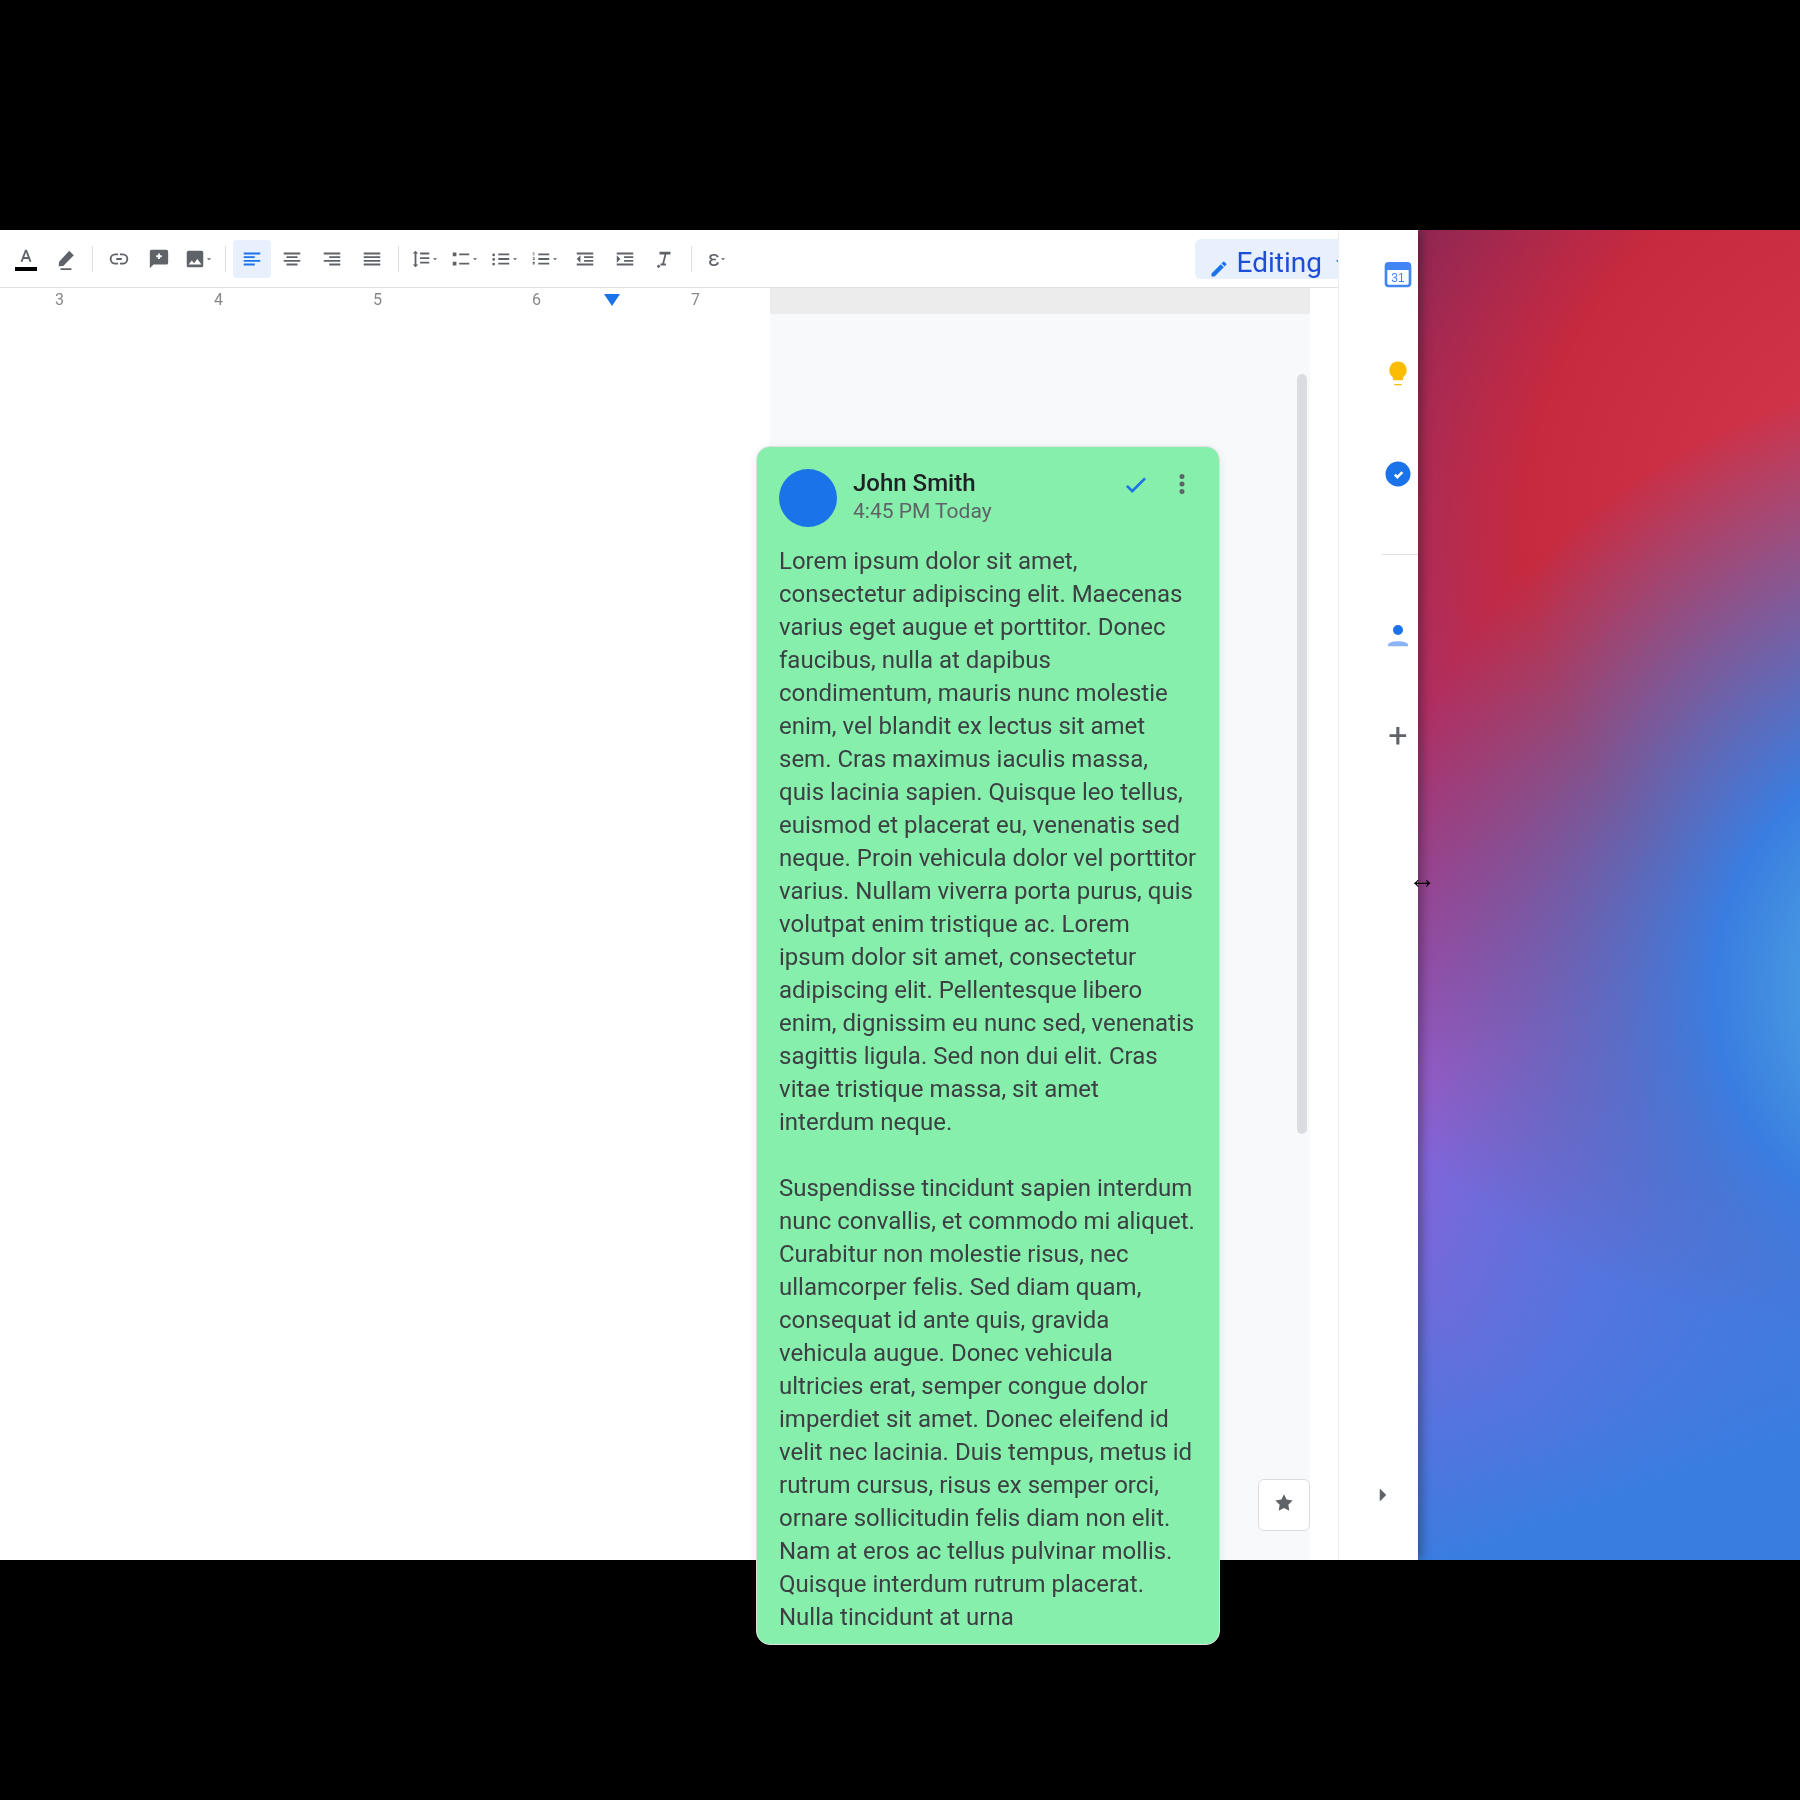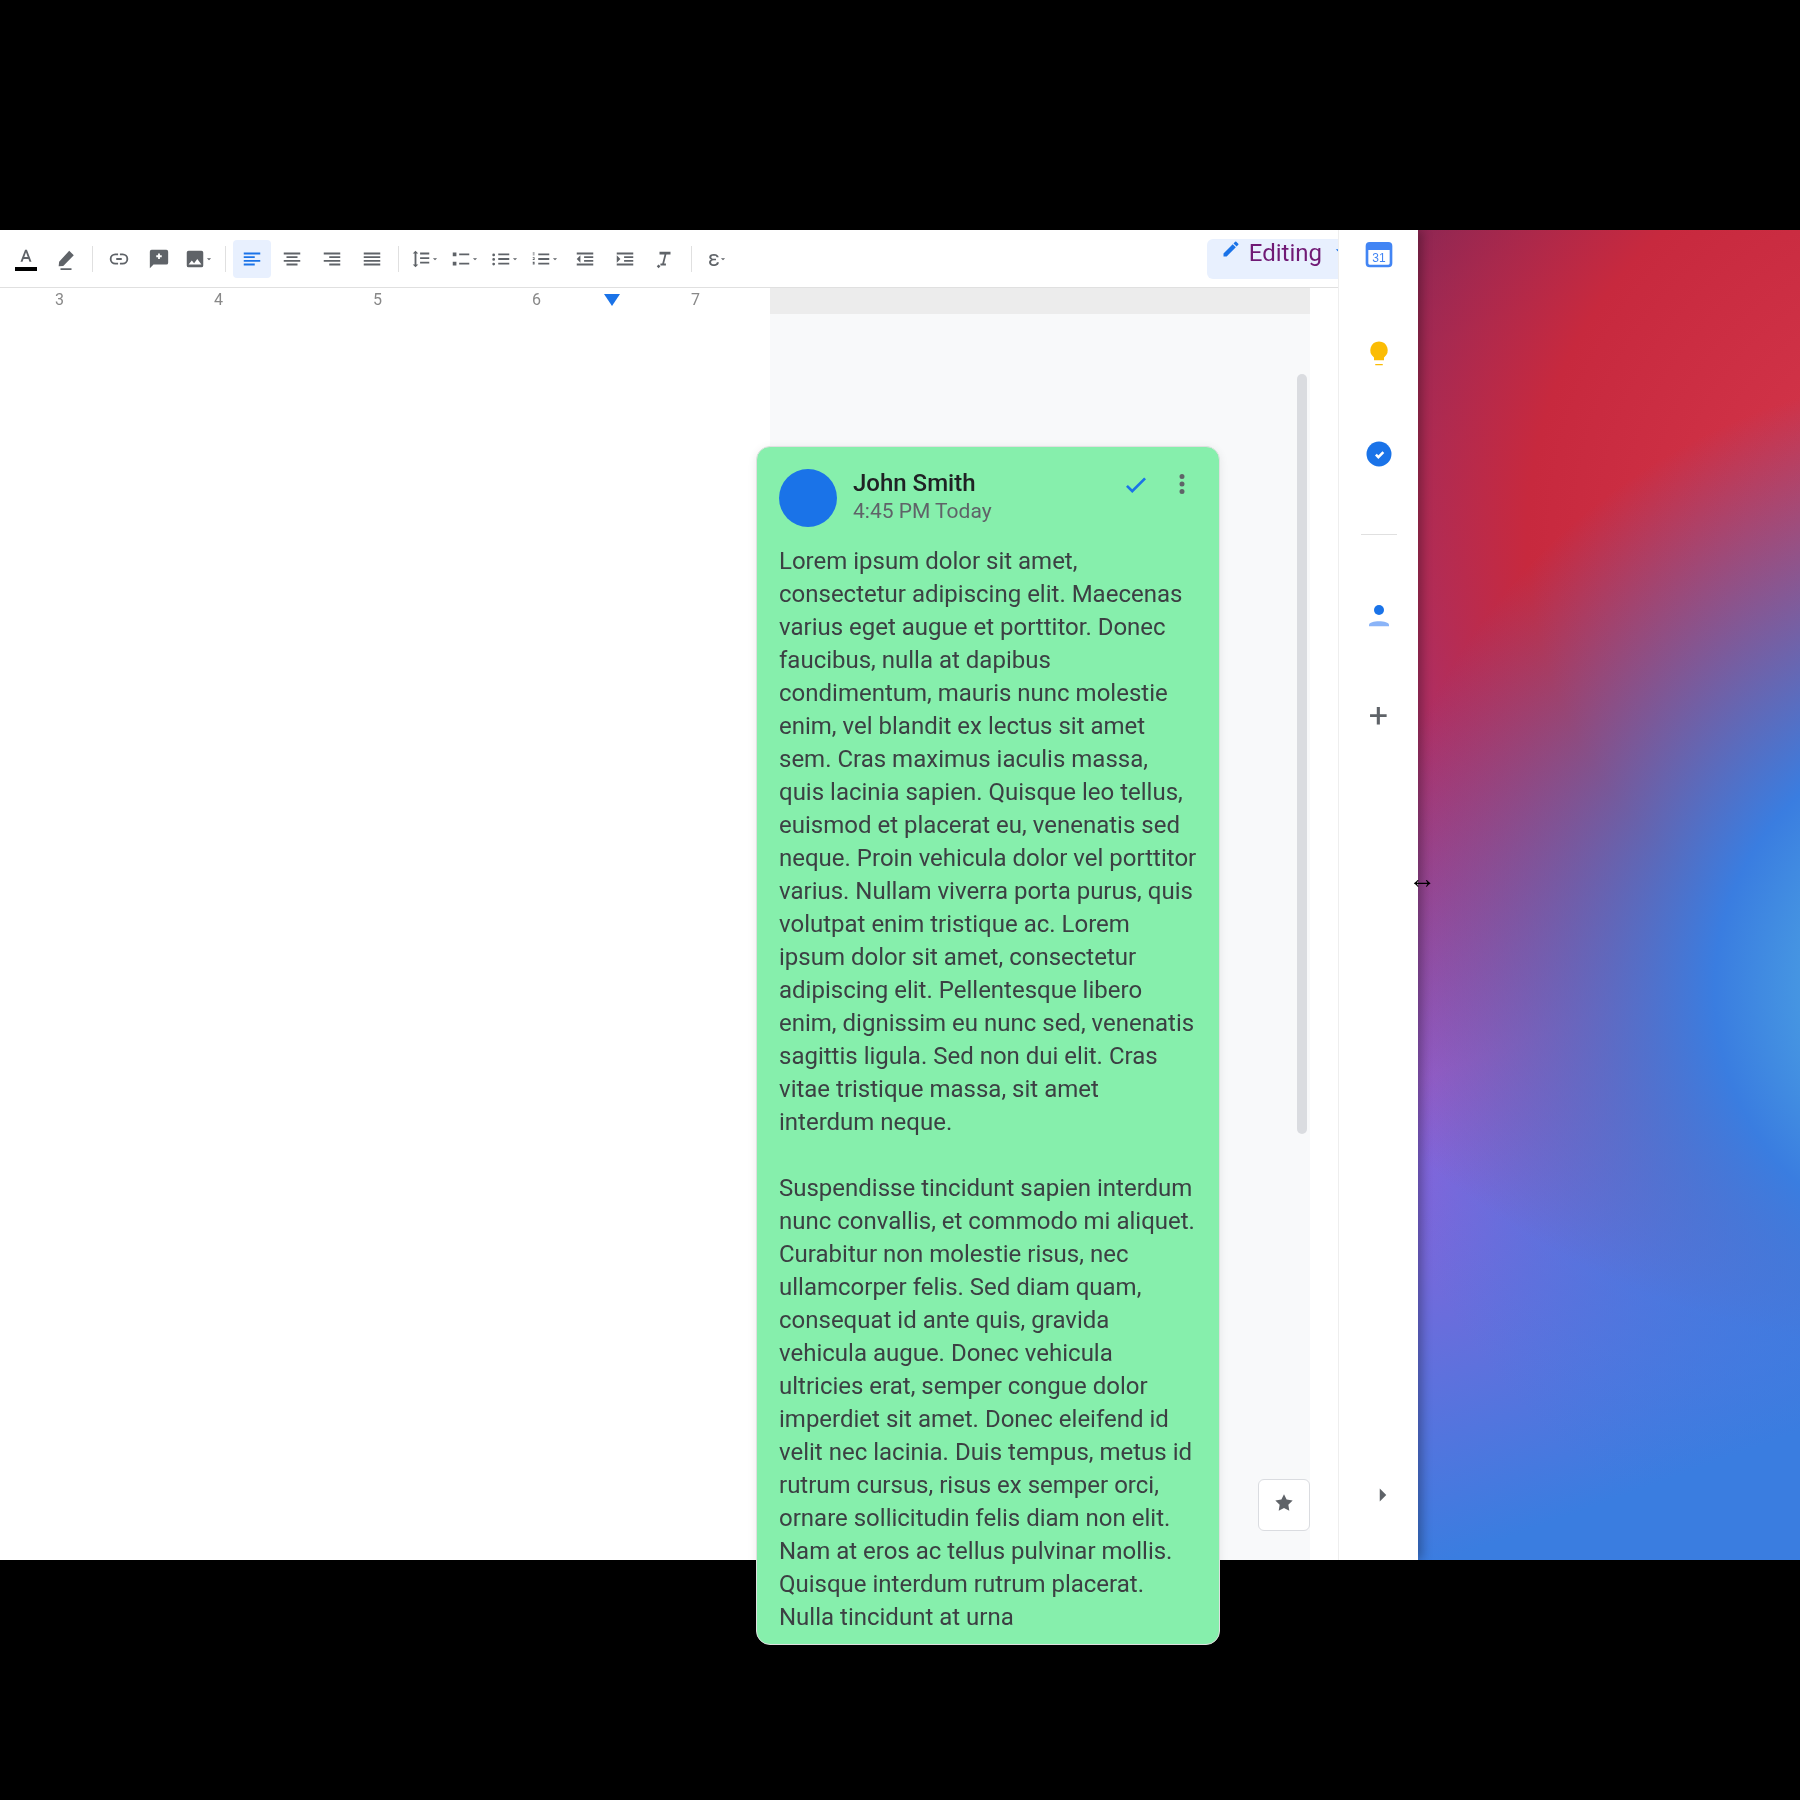--- a/index.html
+++ b/index.html
@@ -17,21 +17,21 @@
   .docs-window{position:absolute;left:0;top:230px;width:1418px;height:1330px;background:#fff;box-shadow:4px 0 10px rgba(0,0,0,0.3)}
   
   .toolbar{position:absolute;left:0;top:0;width:1418px;height:58px;background:#fff;border-bottom:1px solid #e0e0e0;display:flex;align-items:center;padding:0 6px;box-sizing:border-box}
   .tbtn{display:flex;align-items:center;justify-content:center;min-width:38px;height:38px;border-radius:4px;margin:0 1px;color:#5f6368;cursor:pointer}
   .tbtn.active{background:#e8f0fe;color:#1a73e8}
   .tbtn svg{width:22px;height:22px;fill:currentColor}
   .tbtn .dd{margin-left:-2px;width:10px}
   .sep{width:1px;height:26px;background:#e0e0e0;margin:0 6px}
   .tcolor-underline{display:flex;flex-direction:column;align-items:center;justify-content:center}
   .tcolor-underline .bar{width:22px;height:4px;background:#000;margin-top:-2px}
-  .editing-pill{display:flex;align-items:flex-start;gap:8px;height:40px;padding:0 14px;background:#e8f0fe;color:#701a75;border-radius:6px;margin-left:auto;margin-right:10px;cursor:pointer;font-size:24px}
+  .editing-pill{display:flex;align-items:flex-end;gap:8px;height:40px;padding:0 14px;background:#e8f0fe;color:#1d4ed8;border-radius:6px;margin-left:auto;margin-right:10px;cursor:pointer;font-size:28px}
   .editing-pill svg{width:20px;height:20px;fill:#1a73e8}
   .editing-pill .dd svg{fill:#1a73e8}
   .collapse-btn{width:38px;height:38px;display:flex;align-items:center;justify-content:center;color:#5f6368;cursor:pointer}
   
   .ruler{position:absolute;left:0;top:58px;width:1310px;height:26px;background:#fff;border-bottom:1px solid #eee}
   .ruler-track{position:absolute;left:0;top:0;height:26px;width:100%;}
   .ruler-num{position:absolute;top:2px;font-size:16px;color:#888}
   .ruler-margin{position:absolute;top:0;height:26px;background:#ececec}
   .ruler-indent{position:absolute;top:6px;width:0;height:0;border-left:8px solid transparent;border-right:8px solid transparent;border-top:12px solid #1a73e8}
   
@@ -43,21 +43,21 @@
   .comment-head{display:flex;align-items:flex-start}
   .avatar{width:58px;height:58px;border-radius:50%;background:#1a73e8;flex:0 0 auto}
   .who{margin-left:16px;flex:1}
   .who .name{font-size:24px;color:#202124;font-weight:500}
   .who .time{font-size:21px;color:#5f6368;margin-top:2px}
   .comment-actions{display:flex;align-items:center;gap:16px;margin-left:auto}
   .comment-actions .chk{color:#1a73e8}
   .comment-actions svg{width:30px;height:30px}
   .comment-body{margin-top:18px;font-size:24px;line-height:33px;color:#3c4043;white-space:pre-wrap}
   
-  .side-panel{position:absolute;right:0;top:0;width:80px;height:1330px;background:#fff;border-left:1px solid #eee;display:flex;flex-direction:column;align-items:center;padding-top:4px;gap:60px;box-sizing:border-box}
+  .side-panel{position:absolute;right:0;top:0;width:80px;height:1330px;background:#fff;border-left:1px solid #eee;display:flex;flex-direction:column;align-items:flex-end;padding-top:24px;gap:60px;box-sizing:border-box}
   .sp-icon{width:40px;height:40px;display:flex;align-items:center;justify-content:center;border-radius:50%;cursor:pointer}
   .sp-divider{width:36px;height:1px;background:#e0e0e0}
   .sp-plus{color:#5f6368;font-size:34px;line-height:1}
   
   .vscroll{position:absolute;left:1295px;top:84px;width:14px;height:1246px;background:#f8f9fa}
   .vscroll .thumb{position:absolute;left:2px;top:60px;width:10px;height:760px;background:#dadce0;border-radius:5px}
   
   .explore-btn{position:absolute;left:1258px;top:1249px;width:50px;height:50px;border:1px solid #dadce0;border-radius:6px;background:#fff;display:flex;align-items:center;justify-content:center;color:#5f6368}
   .side-arrow{position:absolute;right:22px;top:1252px;color:#5f6368;cursor:pointer}
   

